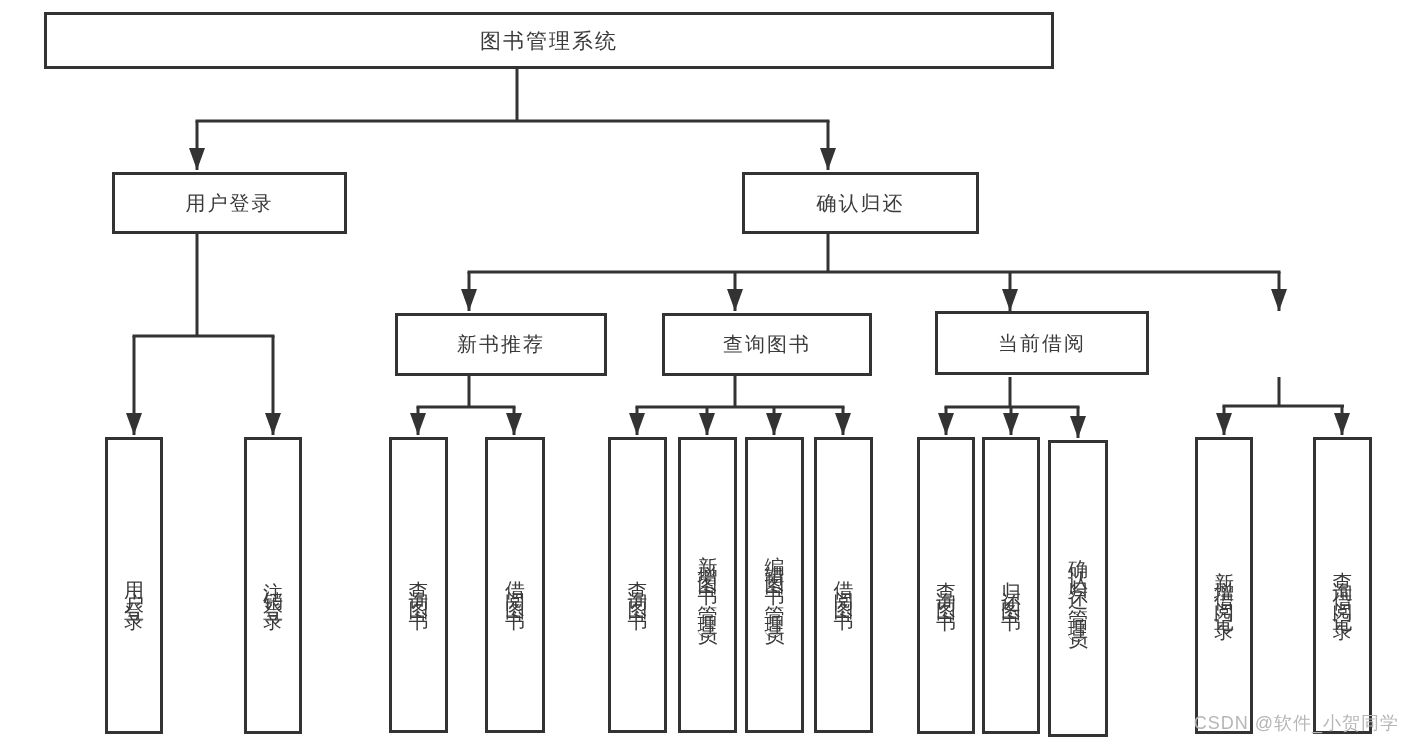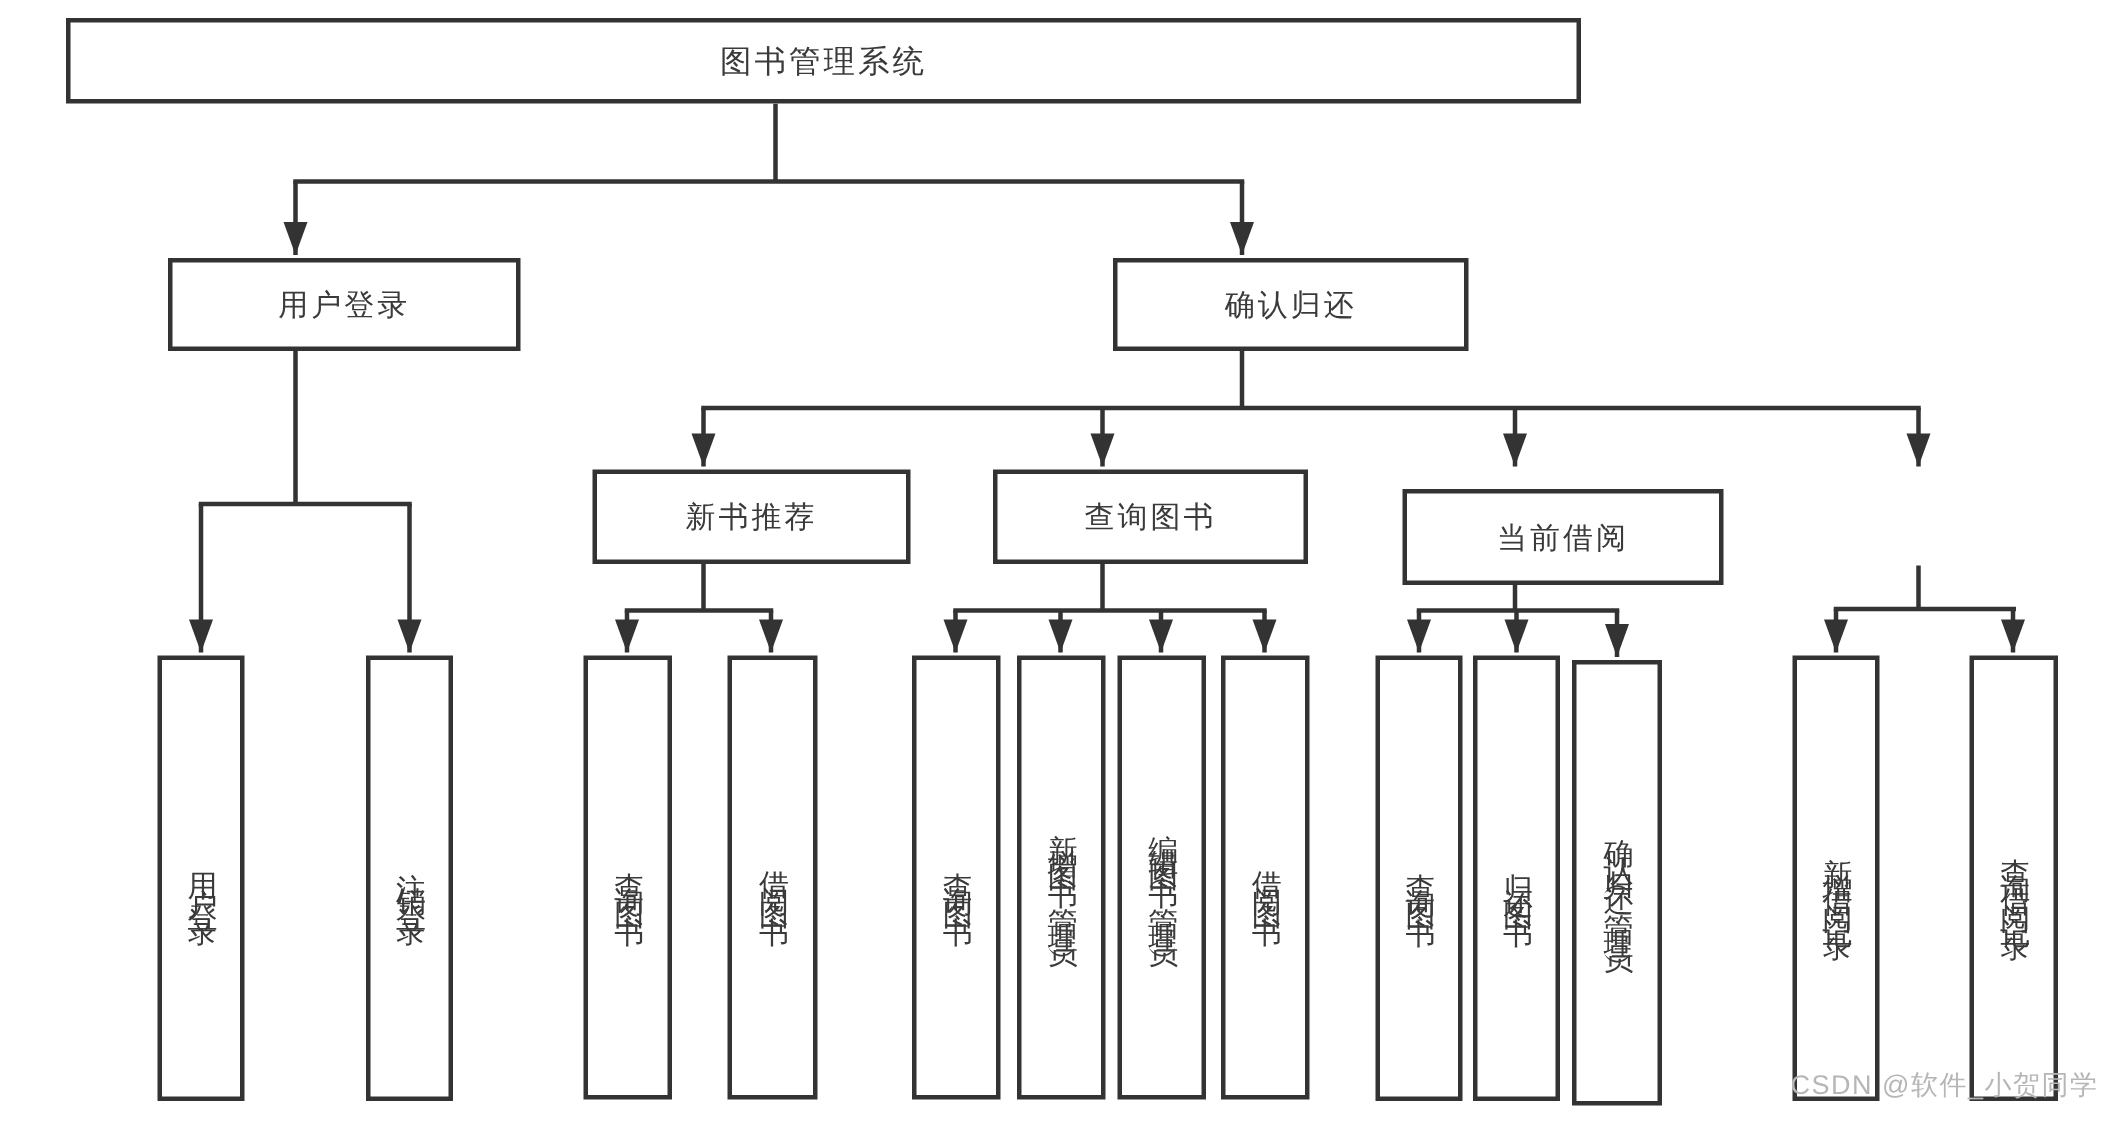--- a/index.html
+++ b/index.html
@@ -129,21 +129,21 @@
     <line class="cline" x1="1342" y1="406" x2="1342" y2="435" marker-end="url(#arrow)"></line>
   </svg>
 
   <div class="box root" style="left:12px; top:12px; width:1010px; height:57px;">图书管理系统</div>
 
   <div class="box" style="left:80px; top:172px; width:235px; height:62px;">用户登录</div>
   <div class="box" style="left:710px; top:172px; width:237px; height:62px;">确认归还</div>
 
   <div class="box" style="left:363px; top:313px; width:212px; height:63px;">新书推荐</div>
   <div class="box" style="left:630px; top:313px; width:210px; height:63px;">查询图书</div>
-  <div class="box" style="left:903px; top:326px; width:214px; height:64px;">当前借阅</div>
+  <div class="box" style="left:903px; top:311px; width:214px; height:64px;">当前借阅</div>
 
   <div class="vbox" style="left:105px; top:437px; width:58px; height:297px;">
     <span class="vtext">用户登录</span>
   </div>
   <div class="vbox" style="left:244px; top:437px; width:58px; height:297px;">
     <span class="vtext">注销登录</span>
   </div>
 
   <div class="vbox" style="left:389px; top:437px; width:59px; height:296px;">
     <span class="vtext">查询图书</span>

